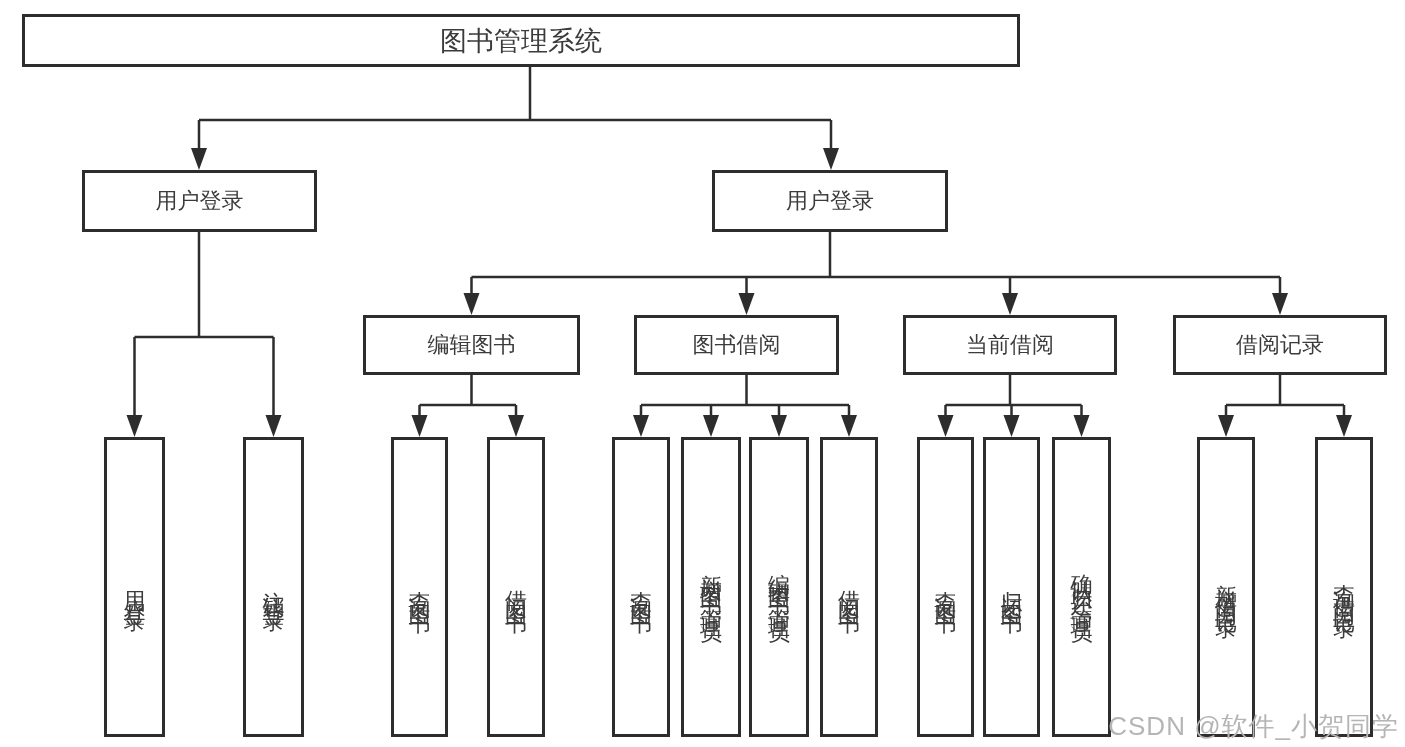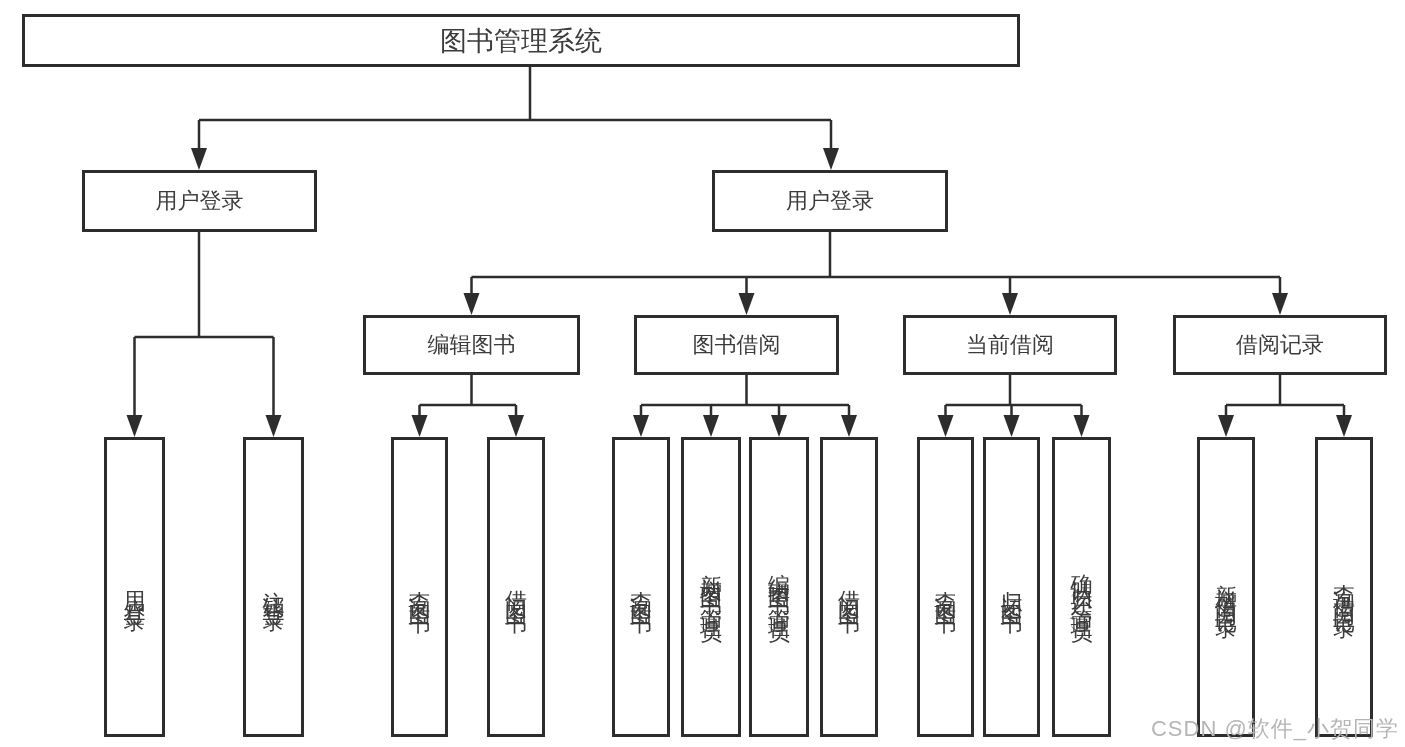--- a/index.html
+++ b/index.html
@@ -48,21 +48,21 @@
     text-orientation: mixed;
     letter-spacing: 7px;
     font-size: 22px;
     color: #3b3b3b;
     line-height: 1;
   }
   .watermark {
     position: absolute;
     right: 6px;
     bottom: 3px;
-    font-size: 22px;
+    font-size: 26px;
     color: #b5b5b5;
     letter-spacing: 1px;
     z-index: 5;
   }
 </style>
 </head>
 <body>
 
 <div class="canvas">
 

